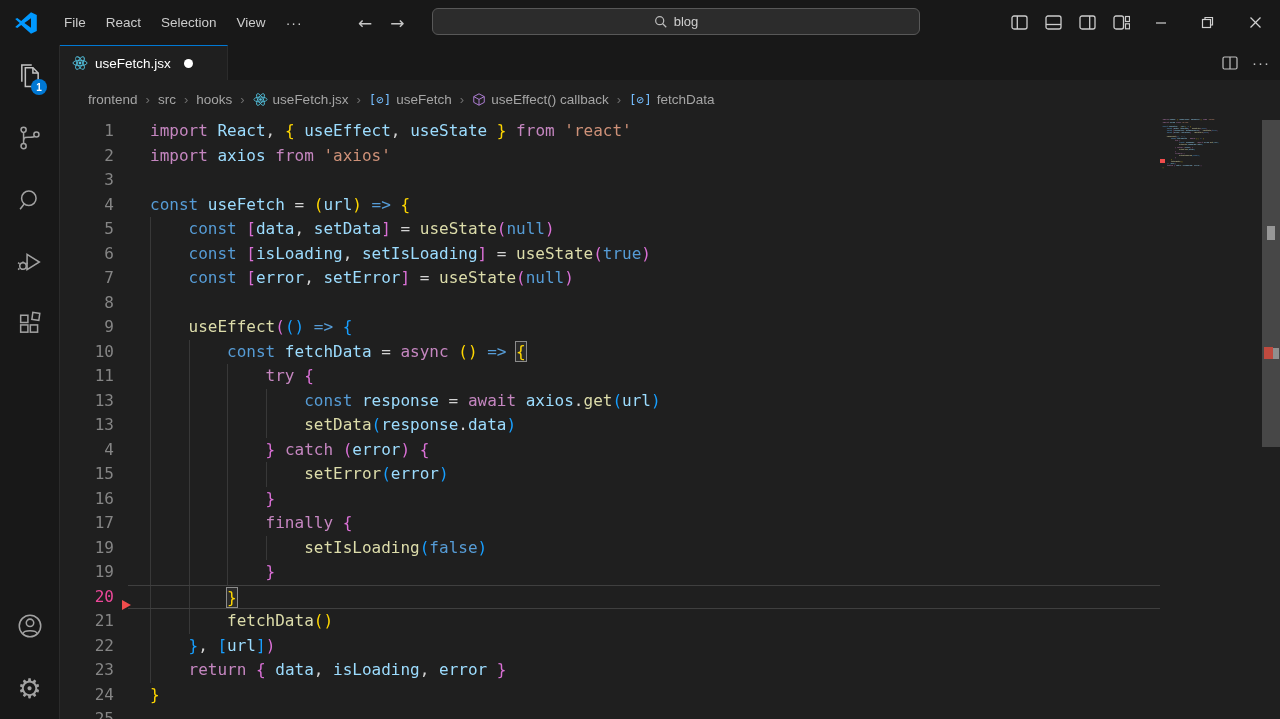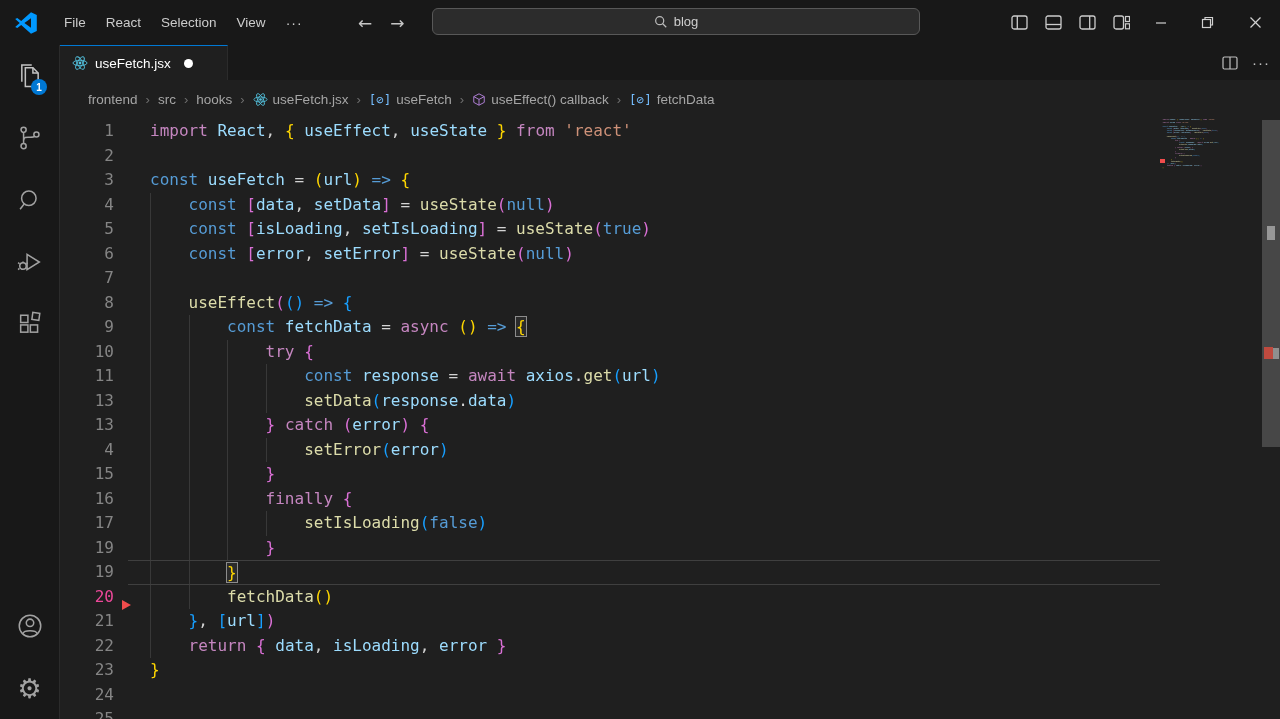--- a/index.html
+++ b/index.html
@@ -309,20 +309,21 @@
             <div class="gl">19</div>
             <div class="gl current">20</div>
             <div class="gl">21</div>
             <div class="gl">22</div>
             <div class="gl">23</div>
             <div class="gl">24</div>
             <div class="gl">25</div>
           </div>
         <div class="code-lines">
             <div class="line"><span class="tok-kw">import </span><span class="tok-vr">React</span><span class="tok-pl">, </span><span class="tok-b1">{</span><span class="tok-pl"> </span><span class="tok-vr">useEffect</span><span class="tok-pl">, </span><span class="tok-vr">useState</span><span class="tok-pl"> </span><span class="tok-b1">}</span><span class="tok-pl"> </span><span class="tok-kw">from</span><span class="tok-pl"> </span><span class="tok-str">'react'</span></div>
+            <div class="line"><span class="tok-kw">import </span><span class="tok-vr">axios</span><span class="tok-pl"> </span><span class="tok-kw">from</span><span class="tok-pl"> </span><span class="tok-str">'axios'</span></div>
             <div class="line"></div>
             <div class="line"><span class="tok-st">const </span><span class="tok-vr">useFetch</span><span class="tok-pl"> = </span><span class="tok-b1">(</span><span class="tok-vr">url</span><span class="tok-b1">)</span><span class="tok-pl"> </span><span class="tok-st">=&gt;</span><span class="tok-pl"> </span><span class="tok-b1">{</span></div>
             <div class="line"><div class="guide" style="left: calc(0ch + 22px);"></div><span class="tok-pl">    </span><span class="tok-st">const </span><span class="tok-b2">[</span><span class="tok-vr">data</span><span class="tok-pl">, </span><span class="tok-vr">setData</span><span class="tok-b2">]</span><span class="tok-pl"> = </span><span class="tok-fn">useState</span><span class="tok-b2">(</span><span class="tok-st">null</span><span class="tok-b2">)</span></div>
             <div class="line"><div class="guide" style="left: calc(0ch + 22px);"></div><span class="tok-pl">    </span><span class="tok-st">const </span><span class="tok-b2">[</span><span class="tok-vr">isLoading</span><span class="tok-pl">, </span><span class="tok-vr">setIsLoading</span><span class="tok-b2">]</span><span class="tok-pl"> = </span><span class="tok-fn">useState</span><span class="tok-b2">(</span><span class="tok-st">true</span><span class="tok-b2">)</span></div>
             <div class="line"><div class="guide" style="left: calc(0ch + 22px);"></div><span class="tok-pl">    </span><span class="tok-st">const </span><span class="tok-b2">[</span><span class="tok-vr">error</span><span class="tok-pl">, </span><span class="tok-vr">setError</span><span class="tok-b2">]</span><span class="tok-pl"> = </span><span class="tok-fn">useState</span><span class="tok-b2">(</span><span class="tok-st">null</span><span class="tok-b2">)</span></div>
             <div class="line"><div class="guide" style="left: calc(0ch + 22px);"></div></div>
             <div class="line"><div class="guide" style="left: calc(0ch + 22px);"></div><span class="tok-pl">    </span><span class="tok-fn">useEffect</span><span class="tok-b2">(</span><span class="tok-b3">()</span><span class="tok-pl"> </span><span class="tok-st">=&gt;</span><span class="tok-pl"> </span><span class="tok-b3">{</span></div>
             <div class="line"><div class="guide" style="left: calc(0ch + 22px);"></div><div class="guide" style="left: calc(4ch + 22px);"></div><span class="tok-pl">        </span><span class="tok-st">const </span><span class="tok-vr">fetchData</span><span class="tok-pl"> = </span><span class="tok-kw">async </span><span class="tok-b1">()</span><span class="tok-pl"> </span><span class="tok-st">=&gt;</span><span class="tok-pl"> </span><span class="tok-b1 bm">{</span></div>
             <div class="line"><div class="guide" style="left: calc(0ch + 22px);"></div><div class="guide" style="left: calc(4ch + 22px);"></div><div class="guide" style="left: calc(8ch + 22px);"></div><span class="tok-pl">            </span><span class="tok-kw">try </span><span class="tok-b2">{</span></div>
             <div class="line"><div class="guide" style="left: calc(0ch + 22px);"></div><div class="guide" style="left: calc(4ch + 22px);"></div><div class="guide" style="left: calc(8ch + 22px);"></div><div class="guide" style="left: calc(12ch + 22px);"></div><span class="tok-pl">                </span><span class="tok-st">const </span><span class="tok-vr">response</span><span class="tok-pl"> = </span><span class="tok-kw">await </span><span class="tok-vr">axios</span><span class="tok-pl">.</span><span class="tok-fn">get</span><span class="tok-b3">(</span><span class="tok-vr">url</span><span class="tok-b3">)</span></div>

